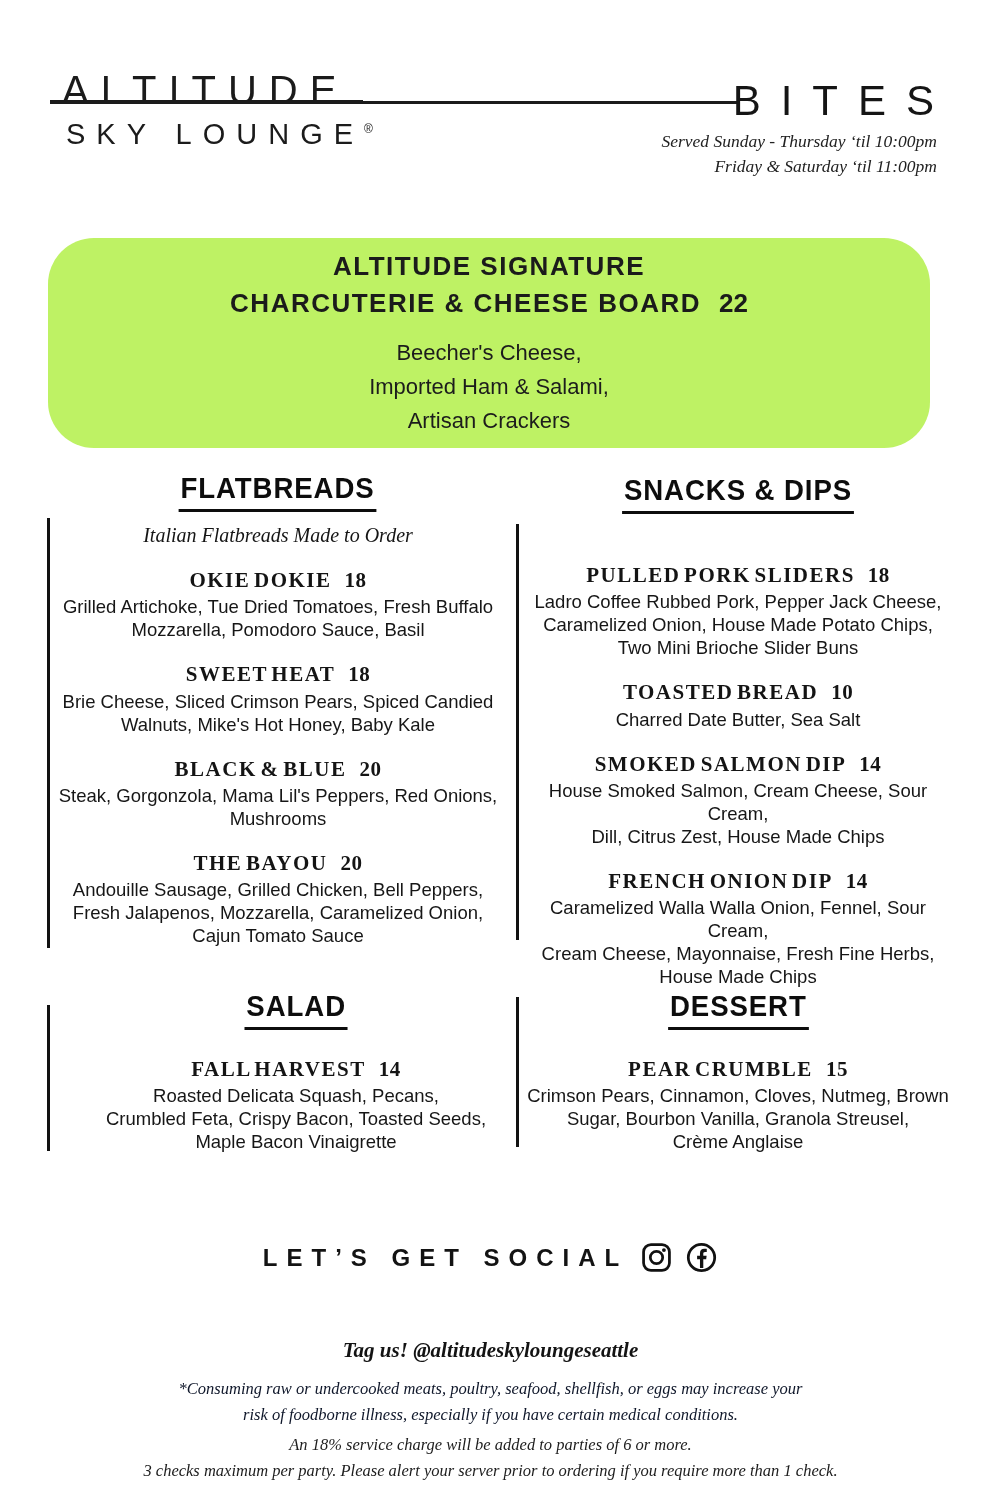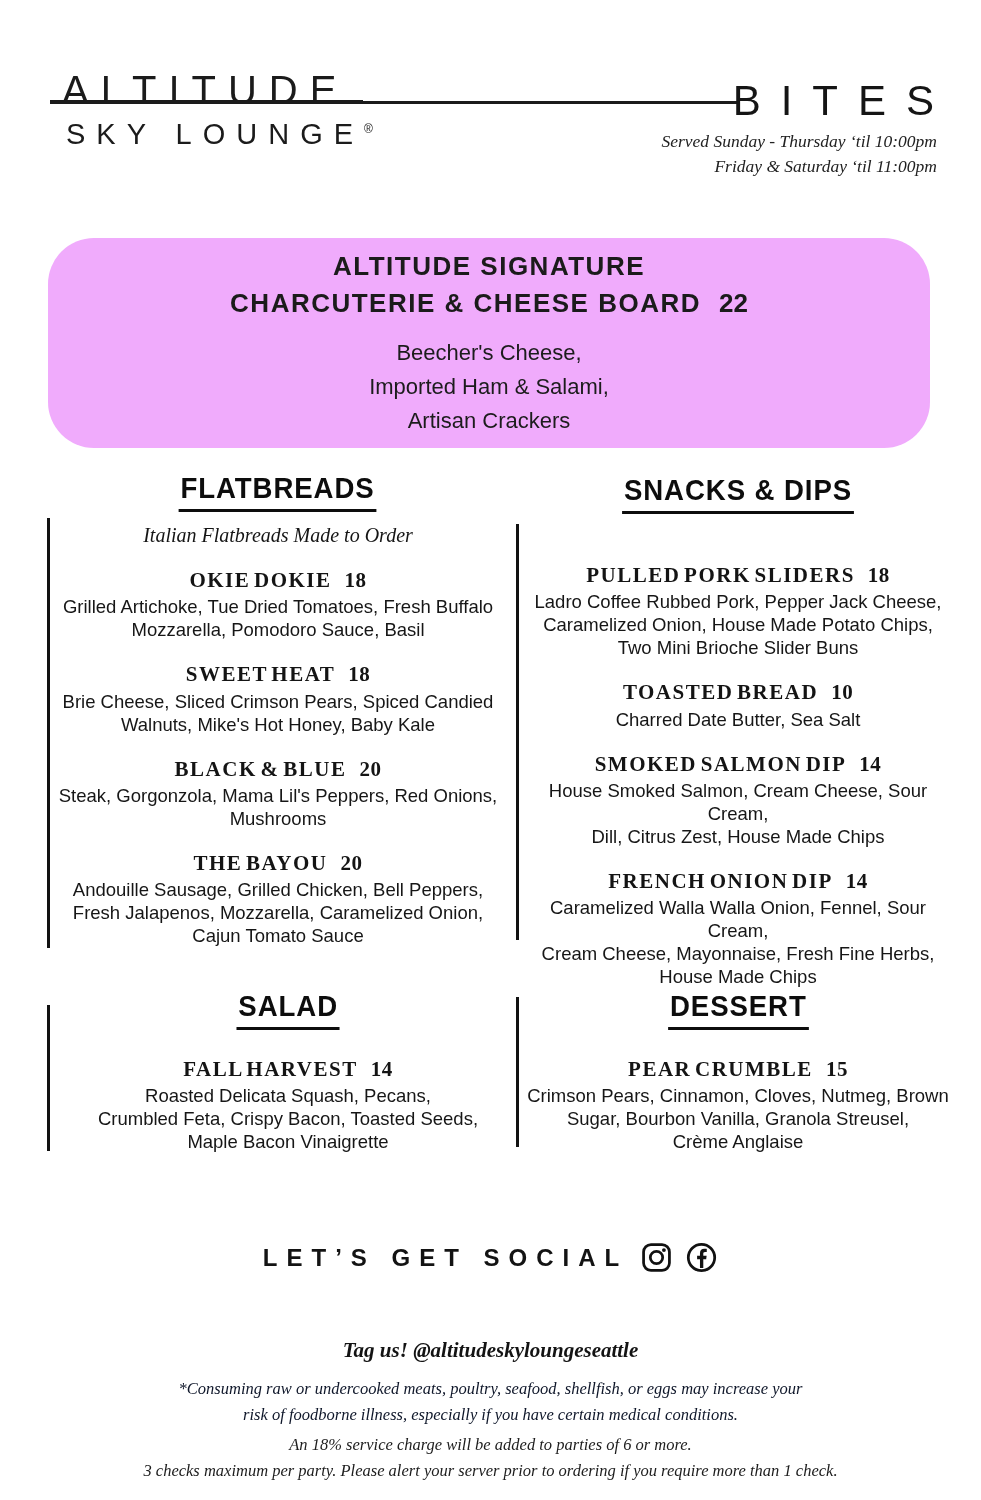--- a/index.html
+++ b/index.html
@@ -28,33 +28,33 @@
   }
   .served {
     position:absolute; right:44px; top:129px; text-align:right;
     font-family:"Liberation Serif", serif; font-style:italic;
     font-size:17.5px; line-height:1.45; color:#222;
   }
 
   
   .signature-box {
     position:absolute; left:48px; top:238px; width:882px; height:210px;
-    background:#f0abfc; border-radius:46px;
+    background:#bef264; border-radius:46px;
     display:flex; flex-direction:column; align-items:center; justify-content:center;
     text-align:center;
   }
   .signature-title { font-weight:700; font-size:26px; letter-spacing:1.5px; line-height:1.45; color:#1b1b1b; }
   .sig-price { margin-left:18px; letter-spacing:0; }
   .signature-desc { margin-top:13px; font-size:22px; line-height:1.55; color:#1c1c1c; white-space:pre-line; }
 
   
   .section { position:absolute; text-align:center; }
   #flatbreads { left:48px;  top:470px; width:460px; }
   #snacks     { left:518px; top:472px; width:440px; }
-  #salad      { left:44px;  top:988px; width:460px;padding-left:14px; }
+  #salad      { left:52px;  top:988px; width:460px;padding-left:14px; }
   #dessert    { left:518px; top:988px; width:440px; }
 
   .section-title {
     display:inline-block; font-size:30px; font-weight:700; letter-spacing:1px;
     line-height:1.2; color:#0d0d0d;
     border-bottom:3px solid #0d0d0d; padding:0 2px 3px 2px;
     transform:scaleX(0.92); transform-origin:center;
   }
   .section-subtitle {
     margin-top:12px;

